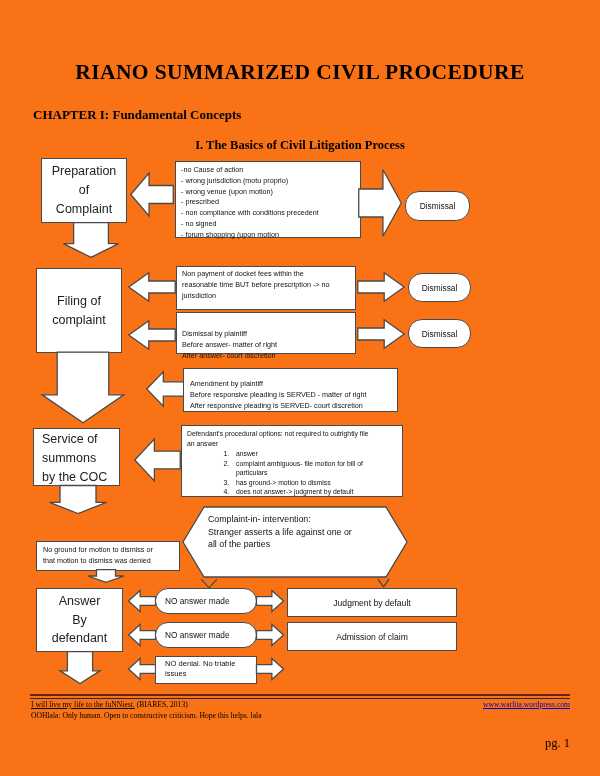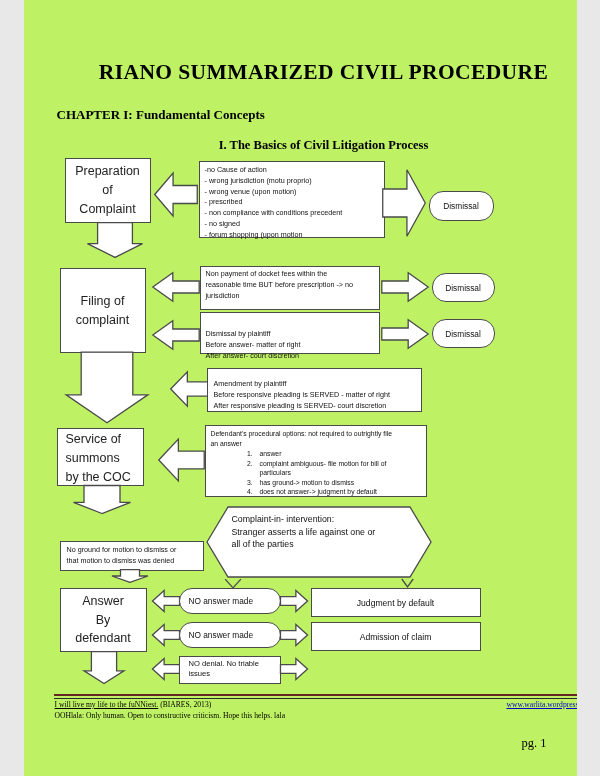--- a/index.html
+++ b/index.html
@@ -1,16 +1,16 @@
 <!DOCTYPE html>
 <html><head>
 <meta charset="utf-8">
 <style>
   html,body{margin:0;padding:0;background:#e8e8e8;}
-  .page{position:relative;width:553px;height:776px;background:#bef264;margin:0 auto;
+  .page{position:relative;width:600px;height:776px;background:#f97316;margin:0 auto;
         font-family:"Liberation Sans",sans-serif;color:#1c1c1c;overflow:hidden;}
   .ser{font-family:"Liberation Serif",serif;}
   .abs{position:absolute;box-sizing:border-box;}
   .box{position:absolute;box-sizing:border-box;border:1.4px solid #4a4a4a;background:#fff;}
   .ctr{display:flex;align-items:center;justify-content:center;text-align:center;}
   .pre{white-space:pre-line;}
   .stage{font-size:12.5px;line-height:1.5;color:#222;}
   .tiny{font-size:7.2px;line-height:1.5;color:#111;}
   .lbl{font-size:8.3px;color:#111;border-radius:14px;}
   svg.arw{position:absolute;overflow:visible;}

